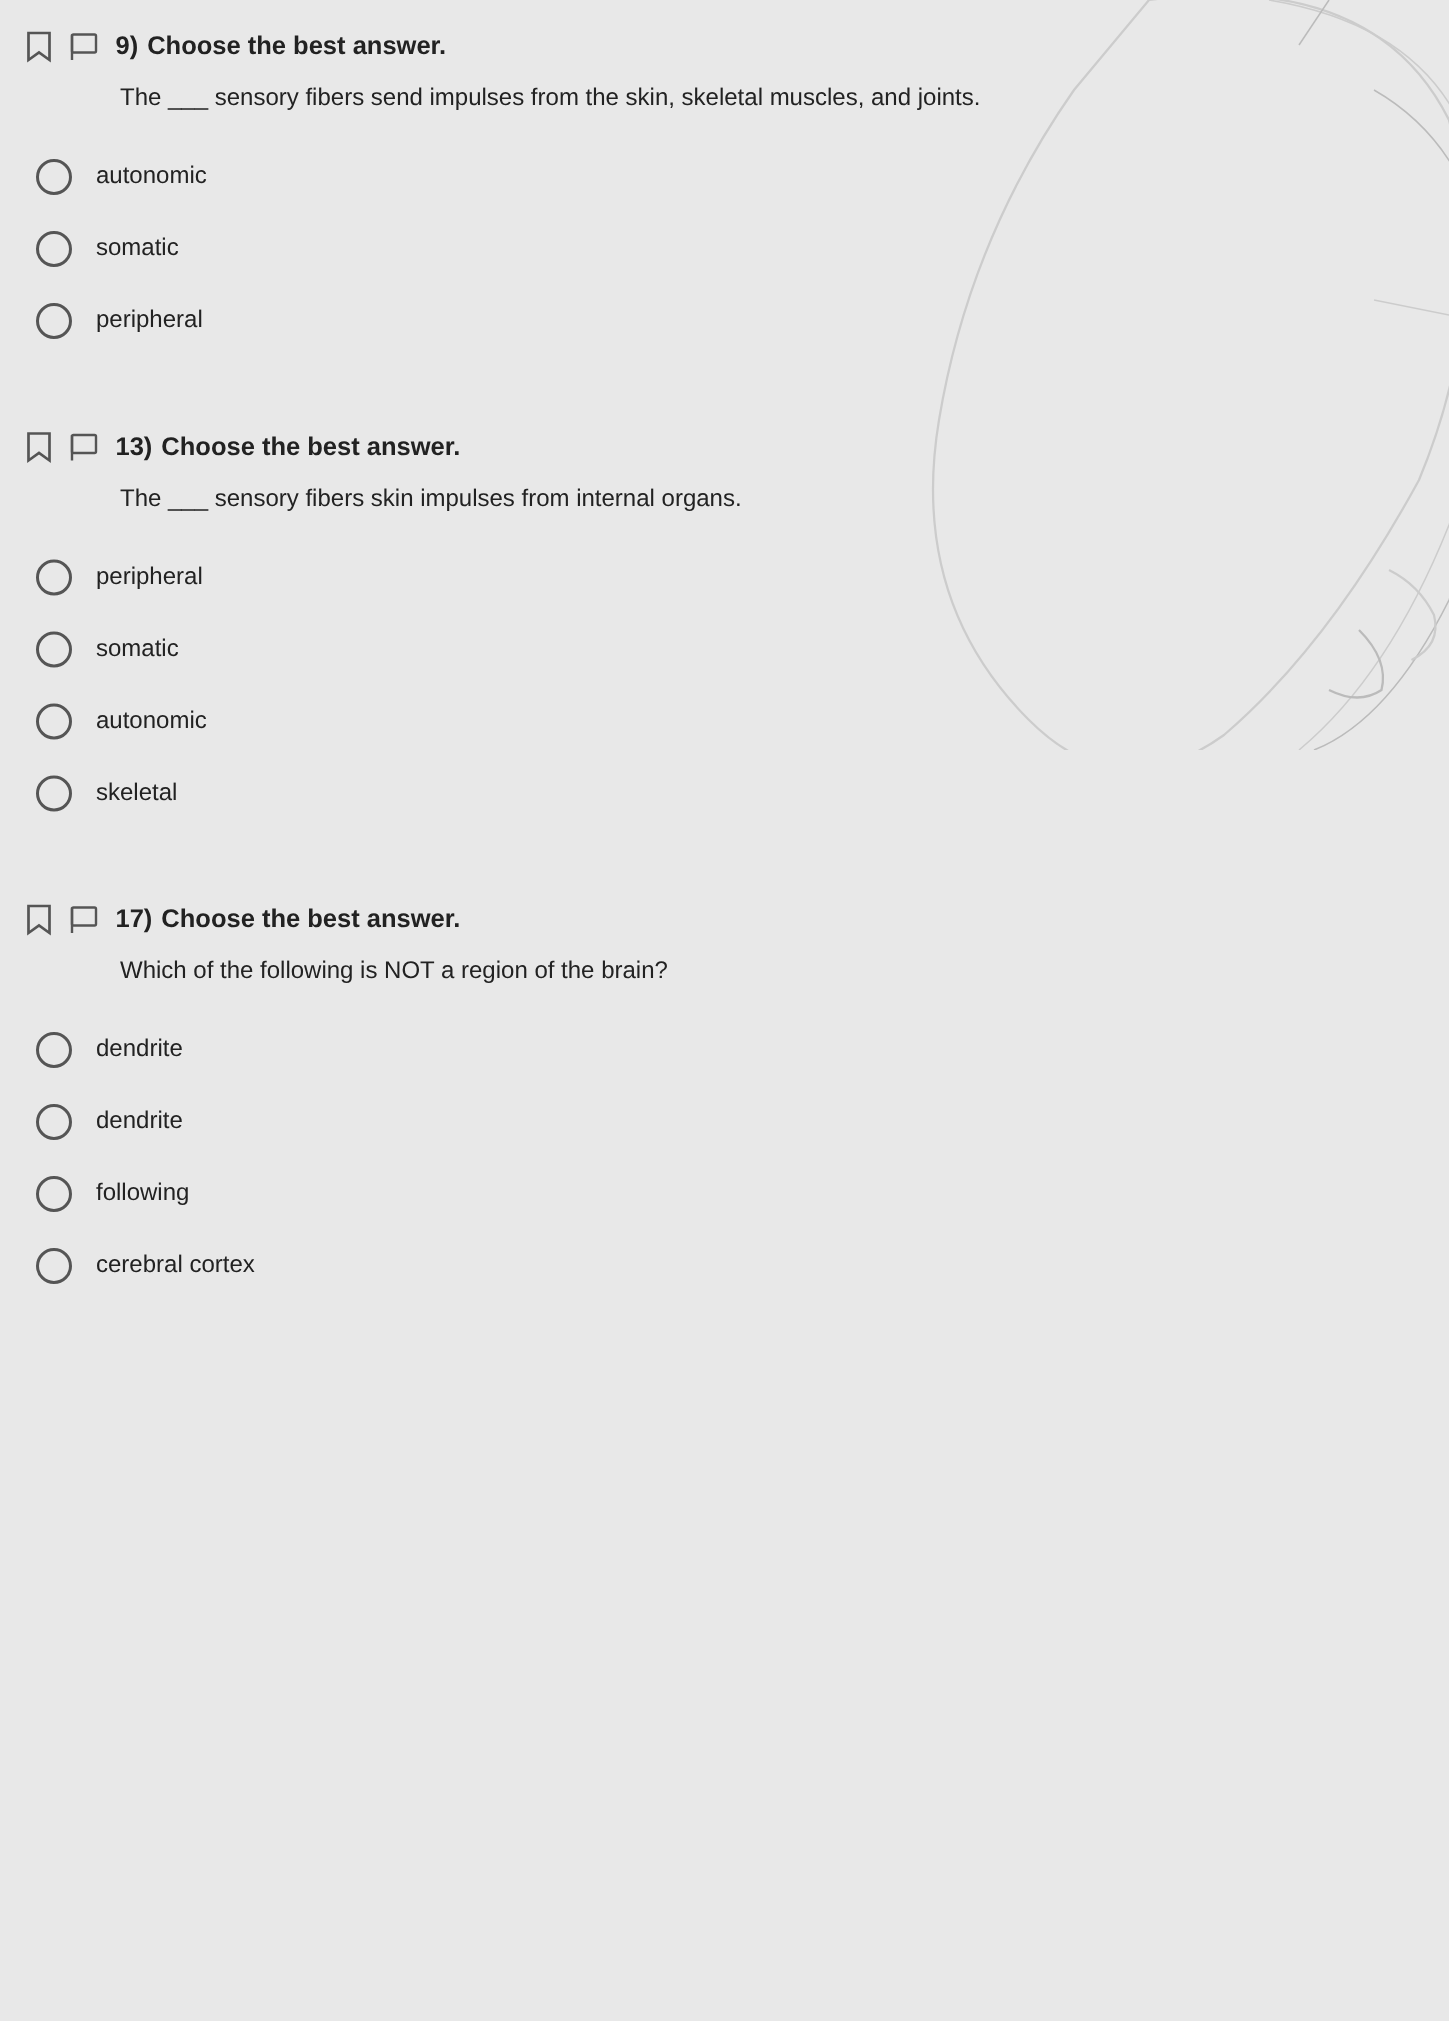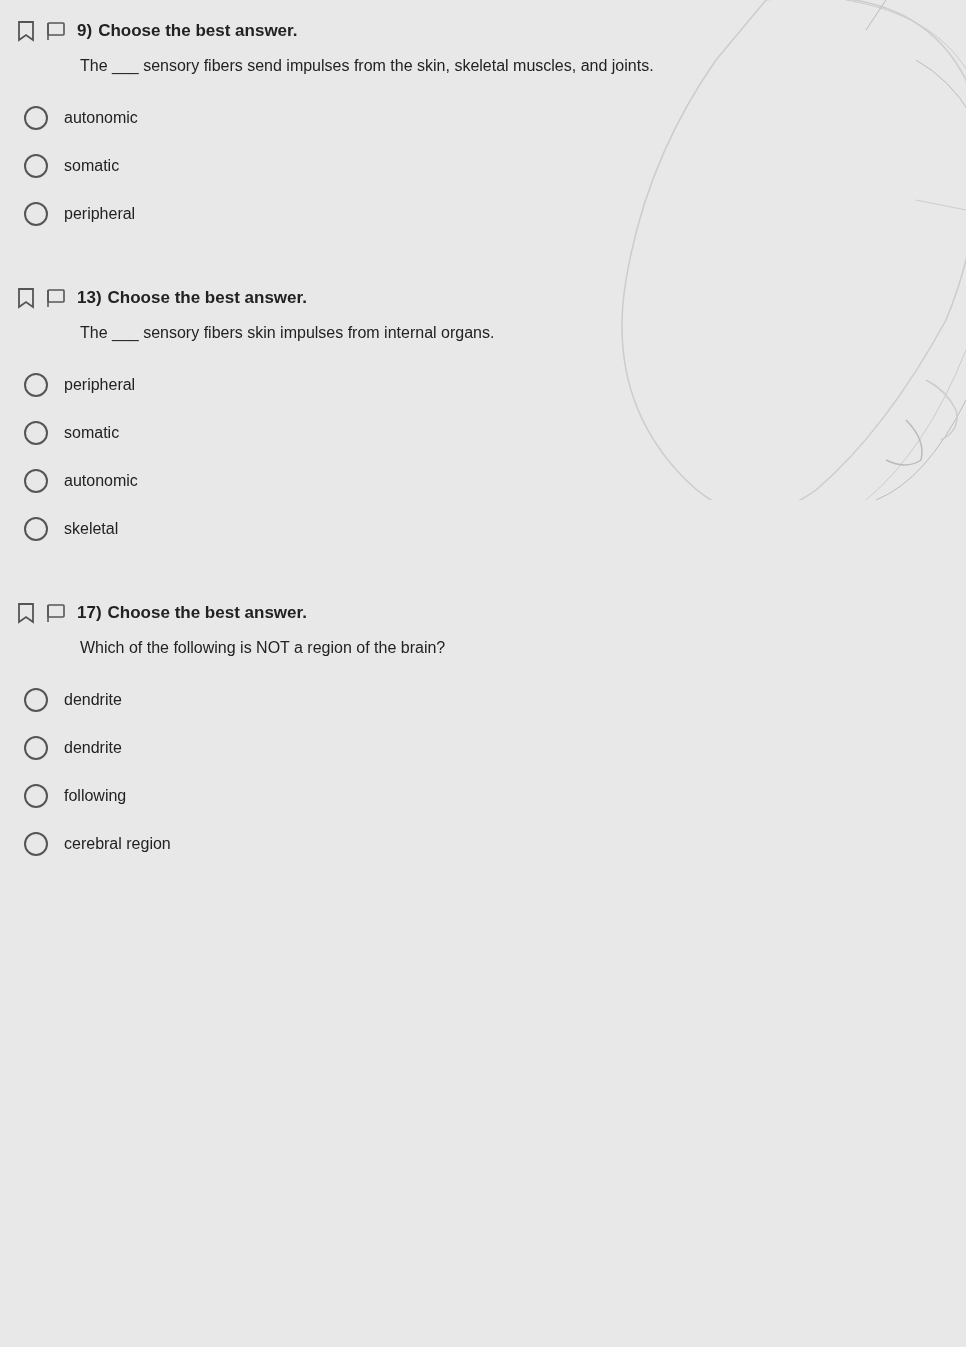--- a/index.html
+++ b/index.html
@@ -246,19 +246,19 @@
         <li class="option-item">
           <span class="radio-circle"></span>
           <span class="option-text">dendrite</span>
         </li>
         <li class="option-item">
           <span class="radio-circle"></span>
           <span class="option-text">following</span>
         </li>
         <li class="option-item">
           <span class="radio-circle"></span>
-          <span class="option-text">cerebral region</span>
+          <span class="option-text">cerebral cortex</span>
         </li>
       </ul>
     </div>
 
   </div>
 </div>
 
 </body></html>

